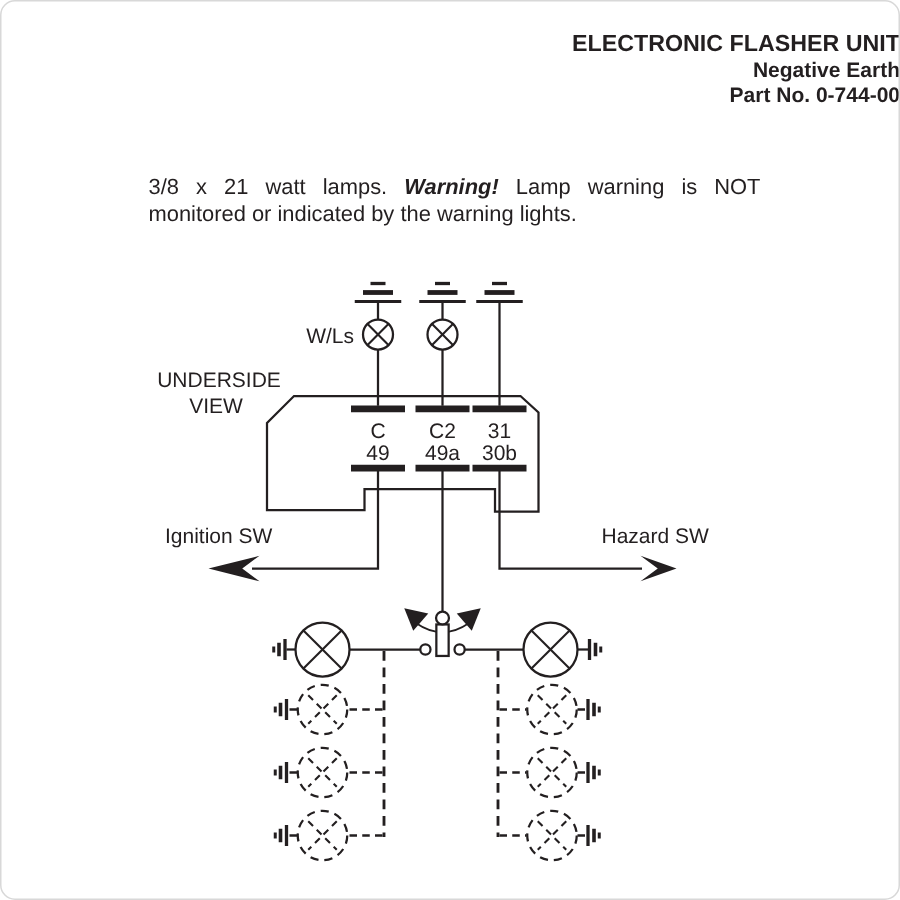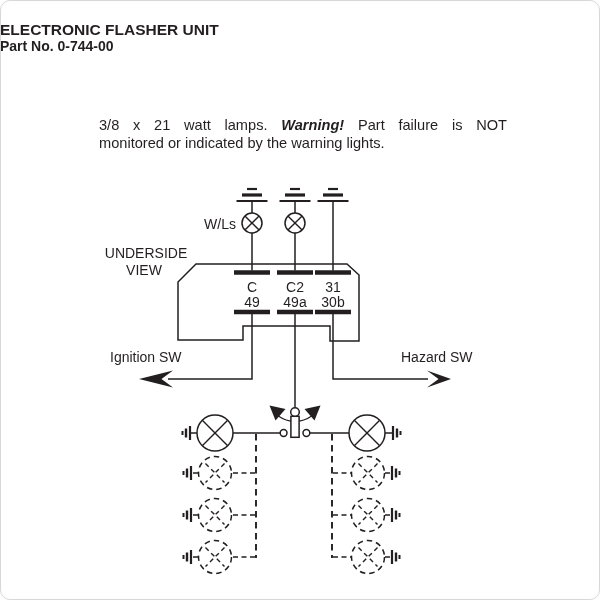--- a/index.html
+++ b/index.html
@@ -8,21 +8,21 @@
     background:#ffffff;
     font-family:"Liberation Sans","DejaVu Sans",sans-serif;
     color:var(--ink,#231f20);
   }
   .frame{
     position:absolute;inset:0;border:1px solid var(--frame,#d8d8d8);
     border-radius:10px;pointer-events:none;
   }
   .title-block{
     position:absolute;top:21px;left:0;width:600px;
-    text-align:left;font-weight:700;line-height:17px;
+    text-align:right;font-weight:700;line-height:17px;
   }
   .title-block .l1{font-size:15.5px;}
   .title-block .l2,.title-block .l3{font-size:14px;}
   .desc{
     position:absolute;top:116px;left:99px;width:408px;
     font-size:14.6px;line-height:18px;
   }
   .desc .just{text-align:justify;text-align-last:justify;}
   .desc b{font-weight:700;font-style:italic;}
   svg.diagram{position:absolute;top:0;left:0;}
@@ -36,25 +36,26 @@
   .fillshape{fill:var(--ink,#231f20);stroke:none;}
   .dashwire{stroke:var(--ink,#231f20);stroke-width:1.9;fill:none;stroke-dasharray:6.5 4.5;}
   .dashstub{stroke:var(--ink,#231f20);stroke-width:1.6;fill:none;stroke-dasharray:5 3.5;}
   .white{fill:#ffffff;stroke:var(--ink,#231f20);stroke-width:1.5;}
 </style>
 </head>
 <body style="--ink: #231f20; --frame: #d8d8d8; background: rgb(255, 255, 255);">
 
 <div class="title-block">
   <div class="l1">ELECTRONIC FLASHER UNIT</div>
+  <div class="l2">Negative Earth</div>
   <div class="l3">Part No. 0-744-00</div>
 </div>
 
 <div class="desc">
-  <div class="just"><span>3/8 x 21 watt lamps. </span><b>Warning!</b><span> Part failure is NOT</span></div>
+  <div class="just"><span>3/8 x 21 watt lamps. </span><b>Warning!</b><span> Lamp warning is NOT</span></div>
   <div>monitored or indicated by the warning lights.</div>
 </div>
 
 <svg class="diagram" width="600" height="600" viewBox="0 0 600 600">
   <defs>
     <g id="earth-top">
       <line x1="-5" y1="-12" x2="5" y2="-12" stroke="currentColor" stroke-width="2.2"></line>
       <line x1="-10" y1="-6" x2="10" y2="-6" stroke="currentColor" stroke-width="3.2"></line>
       <line x1="-15.5" y1="0" x2="15.5" y2="0" stroke="currentColor" stroke-width="2"></line>
     </g>

